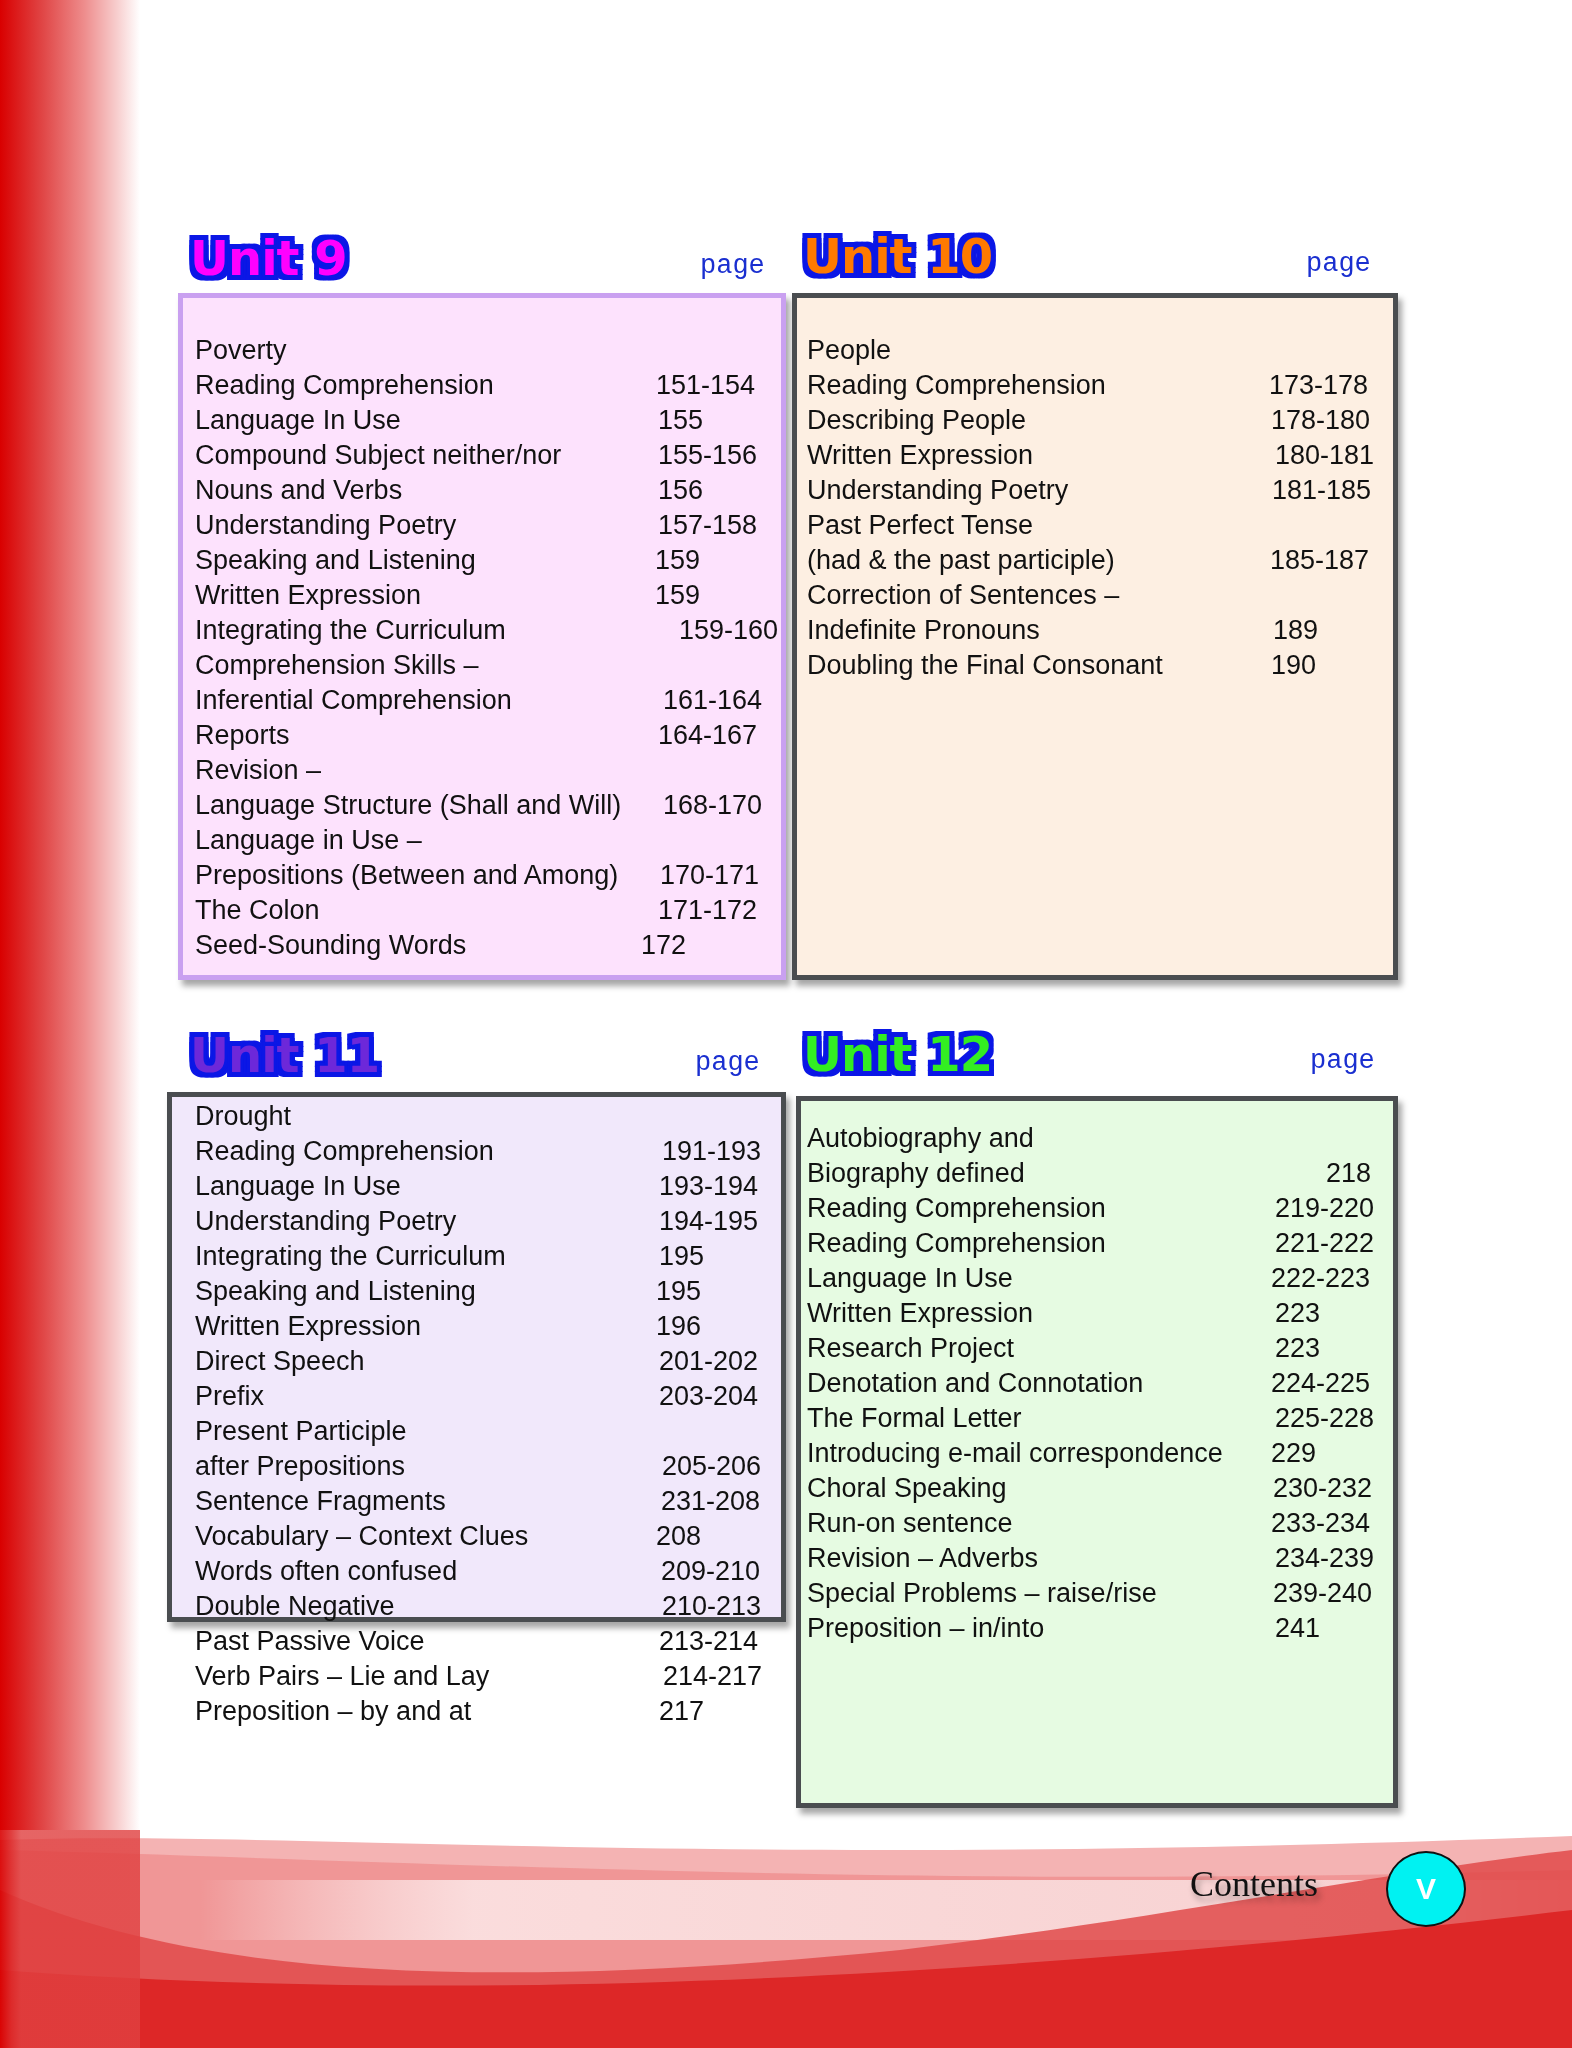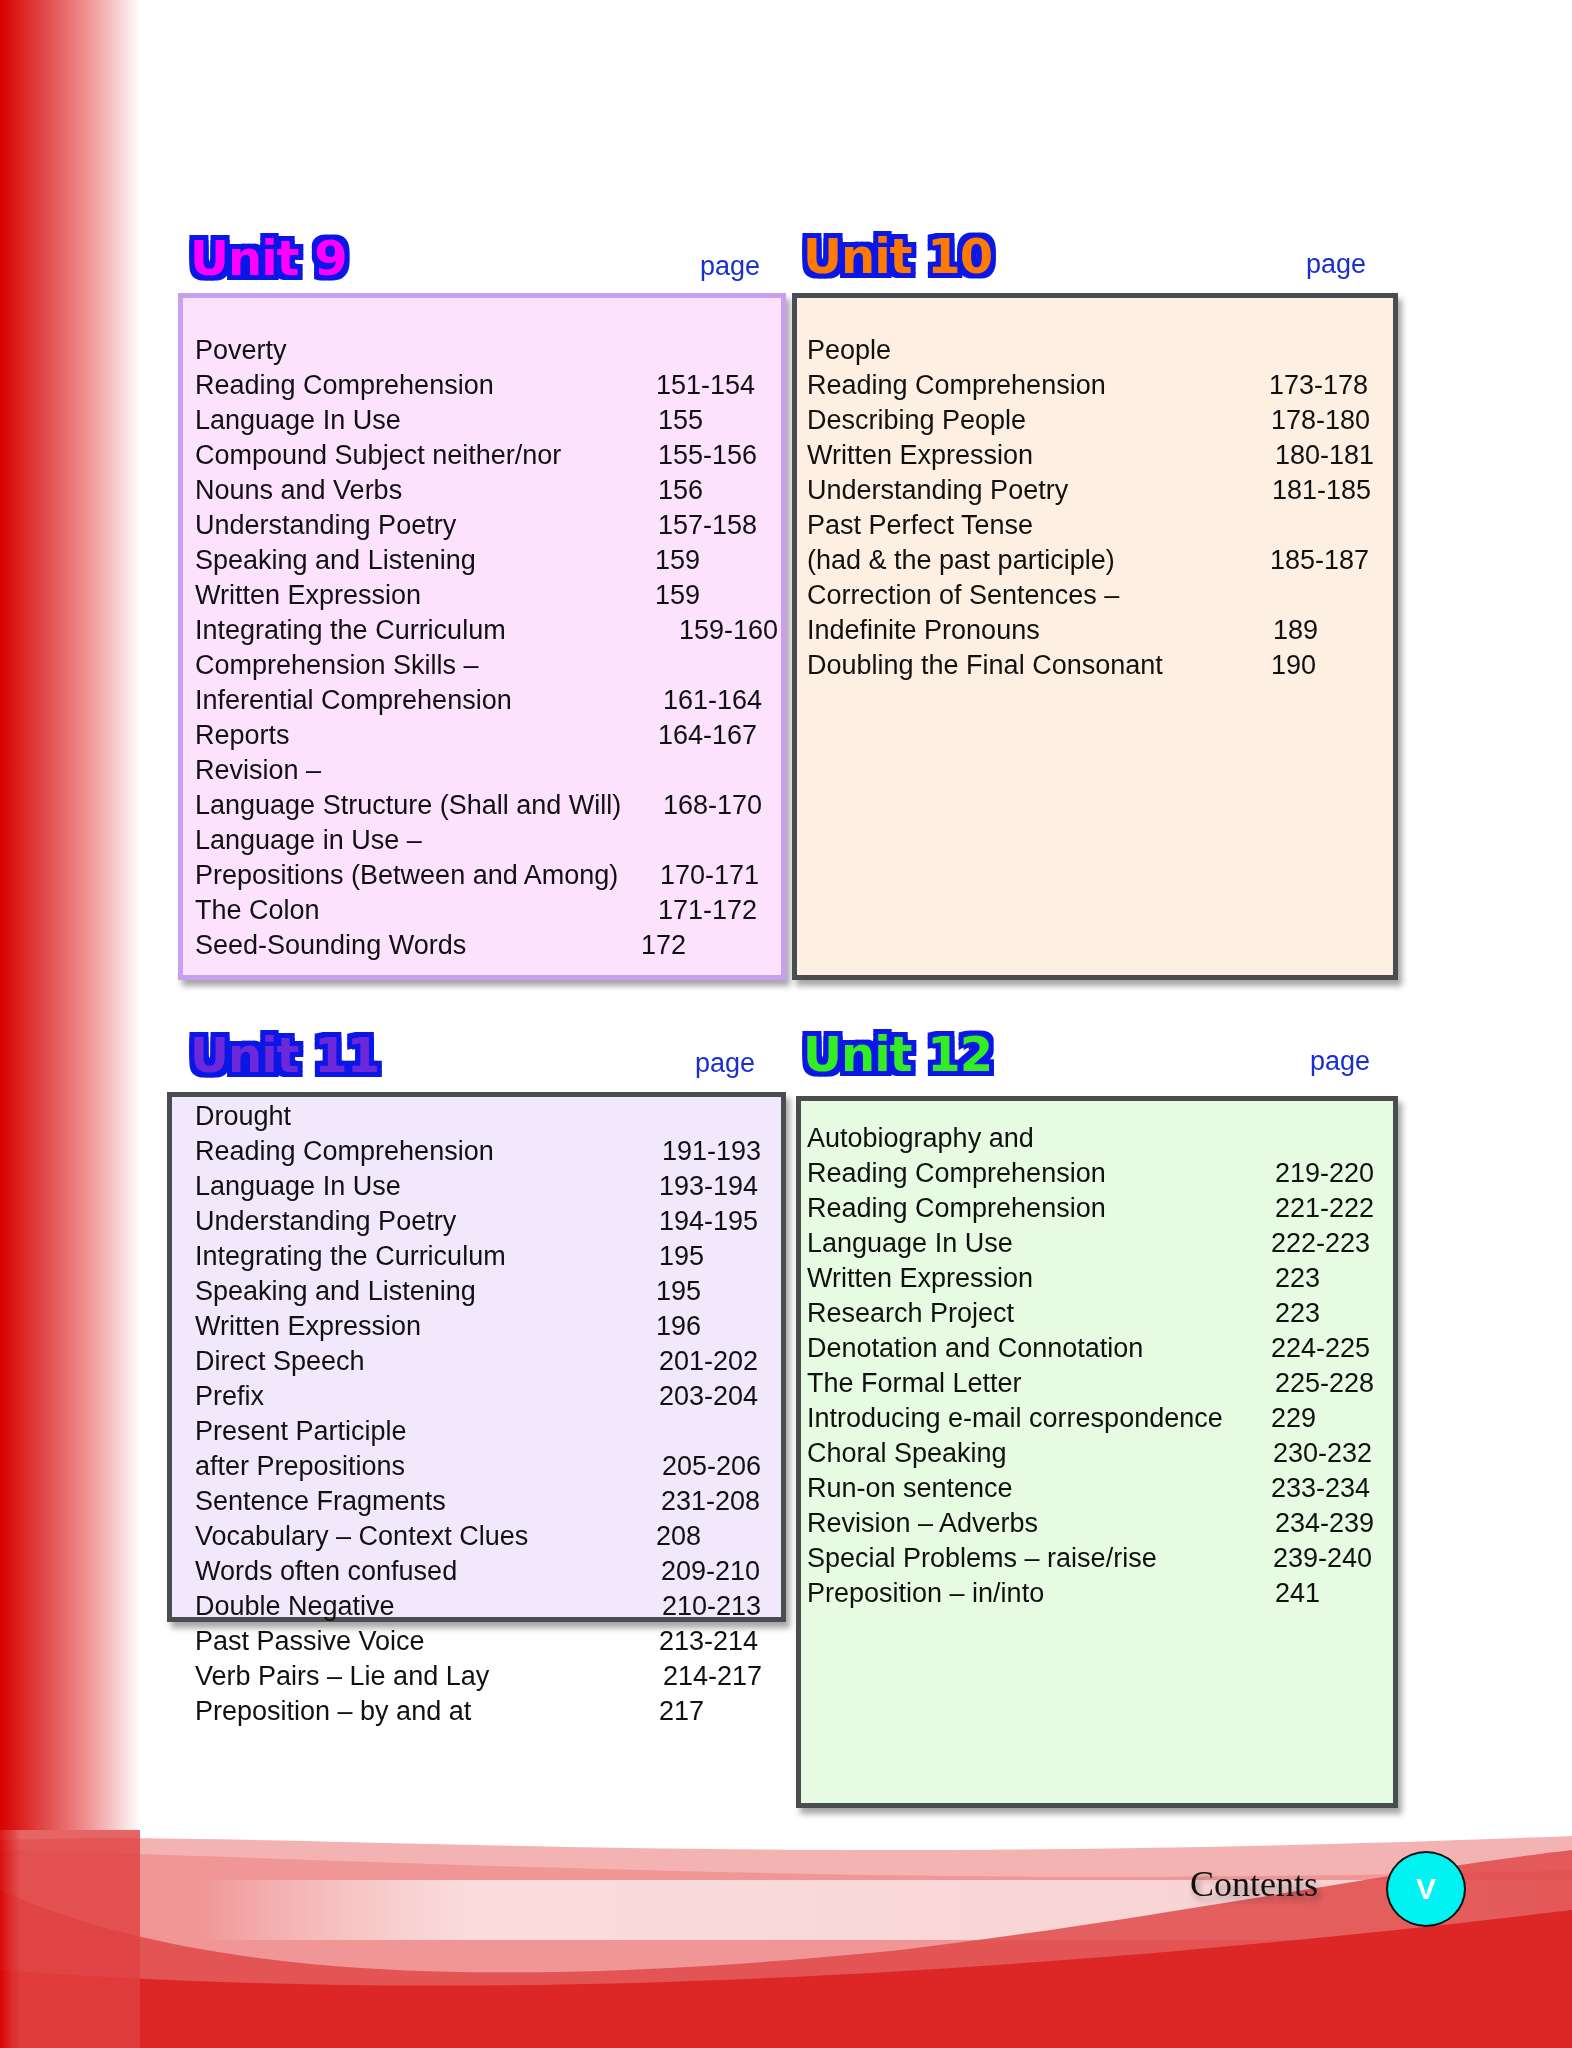--- a/index.html
+++ b/index.html
@@ -20,21 +20,21 @@
     paint-order:stroke fill;
     text-shadow:
       3px 0 0 #0b17e6, -3px 0 0 #0b17e6, 0 3px 0 #0b17e6, 0 -3px 0 #0b17e6,
       3px 3px 0 #0b17e6, -3px -3px 0 #0b17e6, 3px -3px 0 #0b17e6, -3px 3px 0 #0b17e6,
       5px 0 0 #0b17e6, -5px 0 0 #0b17e6, 0 5px 0 #0b17e6, 0 -5px 0 #0b17e6,
       5px 5px 0 #0b17e6, -5px -5px 0 #0b17e6, 5px -5px 0 #0b17e6, -5px 5px 0 #0b17e6;
     line-height:1;
   }
   .page-label {
     position:absolute; color:#1a2fd0; font-size:27px;
-    font-family:Liberation Sans, sans-serif;
+    font-family:Liberation Mono, monospace;
     text-align:right;
   }
   .box {
     position:absolute; box-sizing:border-box;
     box-shadow: 4px 6px 6px rgba(0,0,0,0.35);
   }
   .box.u9  { left:178px; top:293px; width:608px; height:687px; background:#fde2fd; border:5px solid #c9a0f0; }
   .box.u10 { left:792px; top:293px; width:606px; height:687px; background:#fdefe2; border:5px solid #4a4d50; }
   .box.u11 { left:167px; top:1092px; width:619px; height:530px; background:#f1e8fb; border:5px solid #4a4d50; }
   .box.u12 { left:796px; top:1096px; width:602px; height:712px; background:#e6fbe2; border:5px solid #4a4d50; }
@@ -263,20 +263,24 @@
       </div>
   </div>
 </div>
 
 <div class="unit-title" style="left:803px; top:1030px; color:#33ee22;">Unit 12</div>
 <div class="page-label" style="left:1310px; top:1046px;">page</div>
 <div class="box u12">
   <div class="entries" style="top:20px;">
     <div class="entry">
         <span class="t" style="left:6px">Autobiography and</span>
+      </div>
+    <div class="entry">
+        <span class="t" style="left:6px">Biography defined</span>
+        <span class="p" style="left:525px">218</span>
       </div>
     <div class="entry">
         <span class="t" style="left:6px">Reading Comprehension</span>
         <span class="p" style="left:474px">219-220</span>
       </div>
     <div class="entry">
         <span class="t" style="left:6px">Reading Comprehension</span>
         <span class="p" style="left:474px">221-222</span>
       </div>
     <div class="entry">

